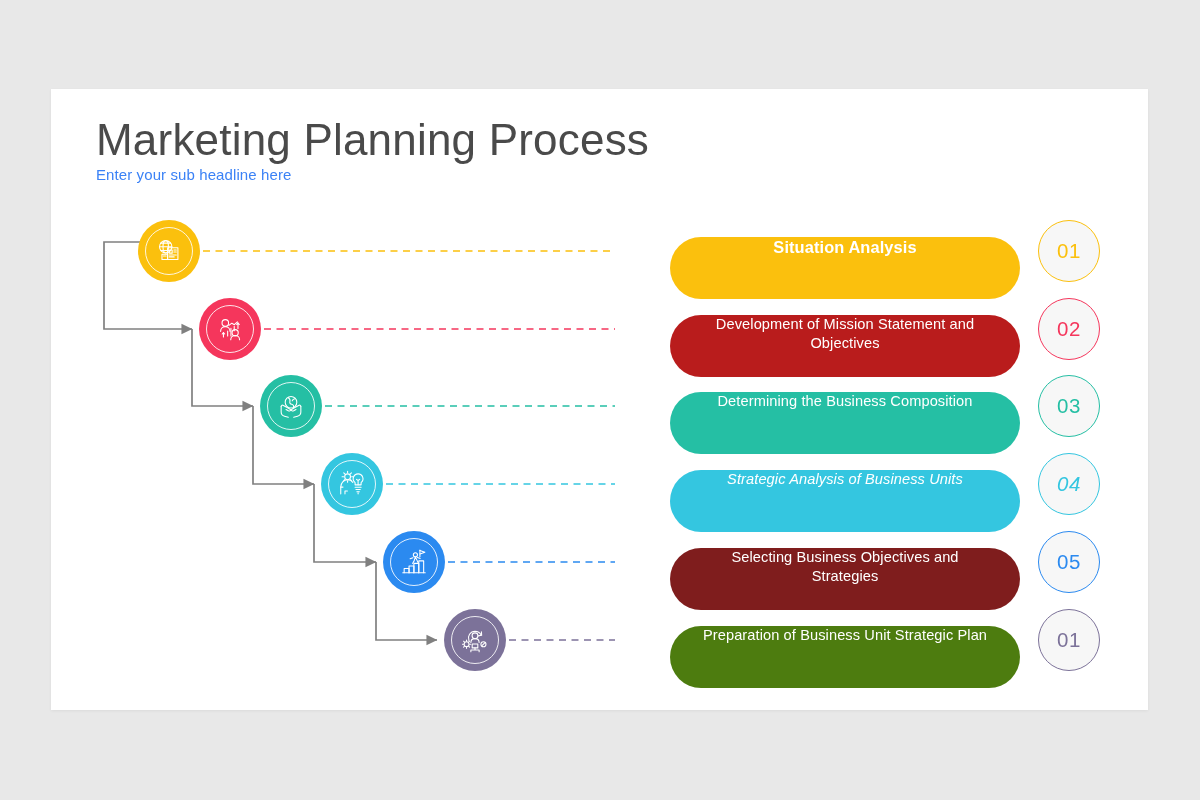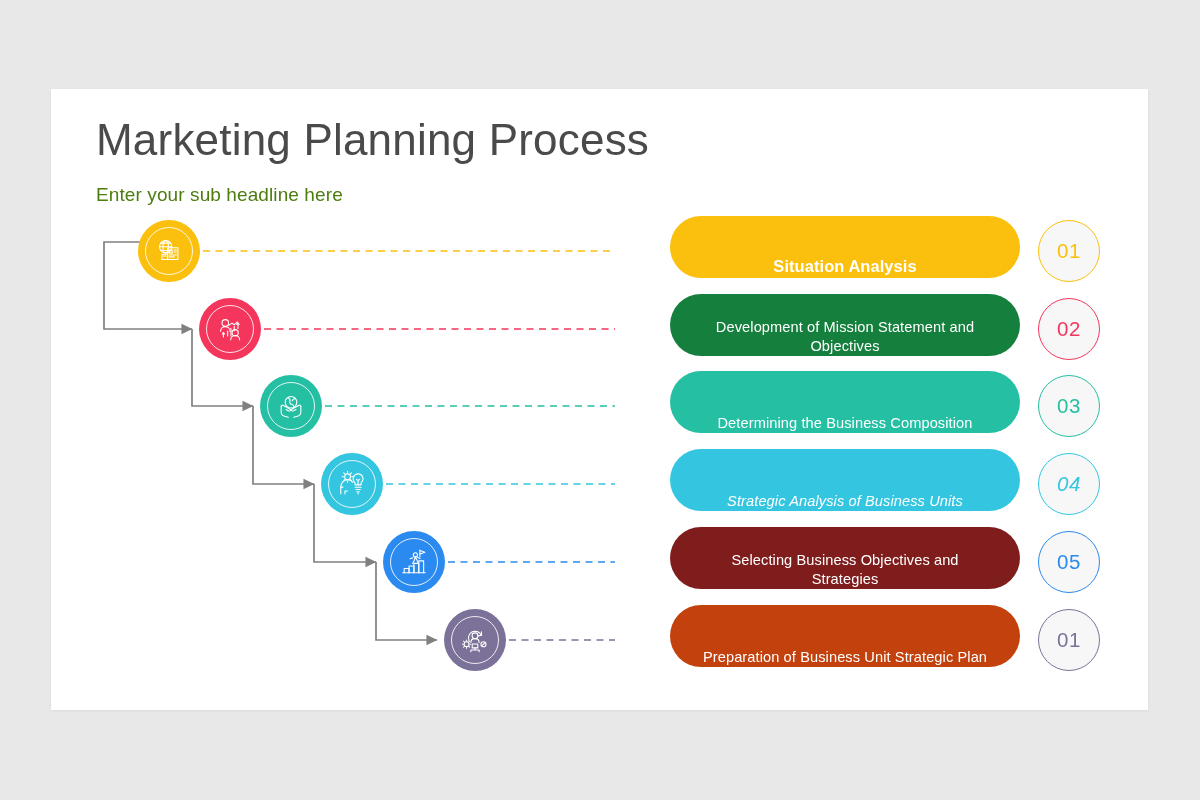--- a/index.html
+++ b/index.html
@@ -32,24 +32,24 @@
   #page-title {
     font-size: 44px;
     font-weight: 400;
     color: #4a4a4a;
     letter-spacing: 0.2px;
     line-height: 1.1;
     white-space: nowrap;
   }
 
   #page-subtitle {
-    margin-top: 20px;
-    font-size: 19px;
+    margin-top: 2px;
+    font-size: 15px;
     font-weight: 400;
-    color: #4d7c0f;
+    color: #3b82f6;
     letter-spacing: 0.1px;
   }
 
   
   #diagram {
     position: absolute;
     left: 0;
     top: 0;
     width: 1097px;
     height: 621px;
@@ -87,26 +87,26 @@
     width: 48px; height: 48px;
     border: 1.4px solid rgba(255,255,255,0.85);
     border-radius: 50%;
   }
   .step-icon svg { position: relative; z-index: 2; }
 
   
   .step-bar {
     position: absolute;
     left: 619px;
-    top: 4px;
+    top: 25px;
     width: 350px;
     height: 62px;
     border-radius: 31px;
     display: flex;
-    align-items: flex-end;
+    align-items: flex-start;
     justify-content: center;
     text-align: center;
     padding: 0 26px;
   }
   .step-bar-text {
     color: #ffffff;
     font-size: 14.6px;
     line-height: 1.32;
     font-weight: 400;
     letter-spacing: 0.1px;
@@ -199,21 +199,21 @@
           <path d="M6 18.5c0-3 2.3-5 5-5s5 2 5 5"></path>
           <circle cx="21.5" cy="20" r="3.3"></circle>
           <path d="M16.8 27.5c0-2.7 2.1-4.6 4.7-4.6s4.7 1.9 4.7 4.6"></path>
           <path d="M13.5 23.5v-5.2M17 23.5v-8.3M20.5 17.8v-4.6"></path>
           <path d="M9 24.5v-4.8M9 19.7l-1.3 1.6M9 19.7l1.3 1.6"></path>
           <path d="M24.5 15.5v-6M24.5 9.5l-1.4 1.7M24.5 9.5l1.4 1.7"></path>
           <path d="M14.8 12.2l3.2-2.4 2.6 1.6 3.3-3"></path>
         </g>
             </svg>
           </div>
-          <div class="step-bar" style="background: #15803d;">
+          <div class="step-bar" style="background: #b91c1c;">
             <span class="step-bar-text">Development of Mission Statement and Objectives</span>
           </div>
           <div class="step-num" style="border-color: rgb(245, 54, 92);">
             <span class="step-num-text" style="color: rgb(245, 54, 92);">02</span>
           </div>
         </div>
         <div class="step-row" style="top: 278px;">
           <div class="step-icon" style="left: 209px; background: rgb(37, 191, 164);">
             <span class="ring"></span>
             <svg width="30" height="30" viewBox="0 0 32 32">
@@ -294,21 +294,21 @@
           <path d="M16 24.4v2.2M16 26.6h-4.4v2M16 26.6h4.4v2"></path>
           <path d="M9.5 16.5a7.2 7.2 0 0 1 6.5-9.9 7.2 7.2 0 0 1 6.5 4.1"></path>
           <path d="M22.8 7.2l.3 3.8-3.7.6"></path>
           <circle cx="7" cy="20.5" r="2.6"></circle>
           <path d="M7 17.2v-1.1M7 24.9v-1.1M3.7 20.5h-1.1M11.4 20.5h-1.1M4.6 18.1l-.8-.8M10.2 23.7l-.8-.8M4.6 22.9l-.8.8M10.2 17.3l-.8.8"></path>
           <circle cx="25" cy="20.5" r="2.7"></circle>
           <path d="M23.4 22.1l3.3-3.3"></path>
         </g>
             </svg>
           </div>
-          <div class="step-bar" style="background: #c2410c;">
+          <div class="step-bar" style="background: #4d7c0f;">
             <span class="step-bar-text">Preparation of Business Unit Strategic Plan</span>
           </div>
           <div class="step-num" style="border-color: rgb(124, 114, 153);">
             <span class="step-num-text" style="color: rgb(124, 114, 153);">01</span>
           </div>
         </div>
       </div>
   </div>
 
 </div>

